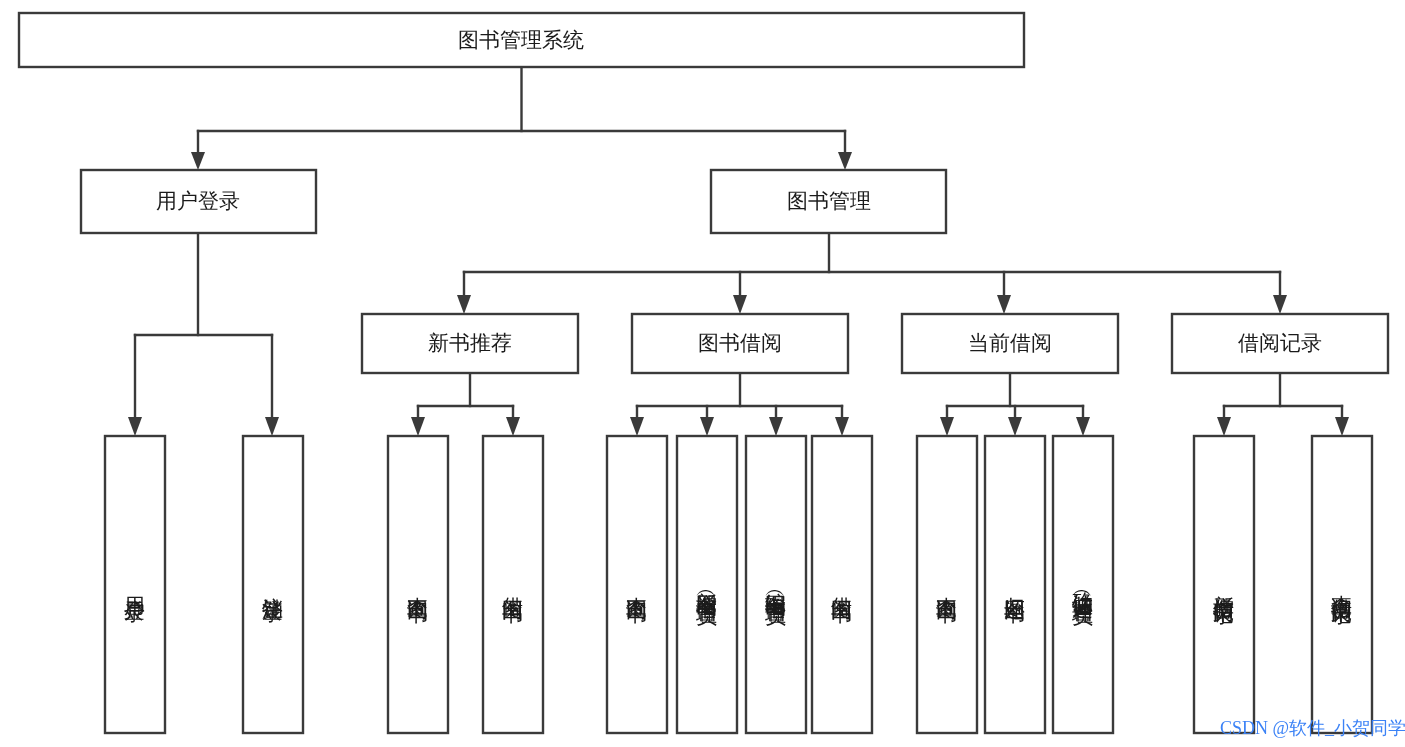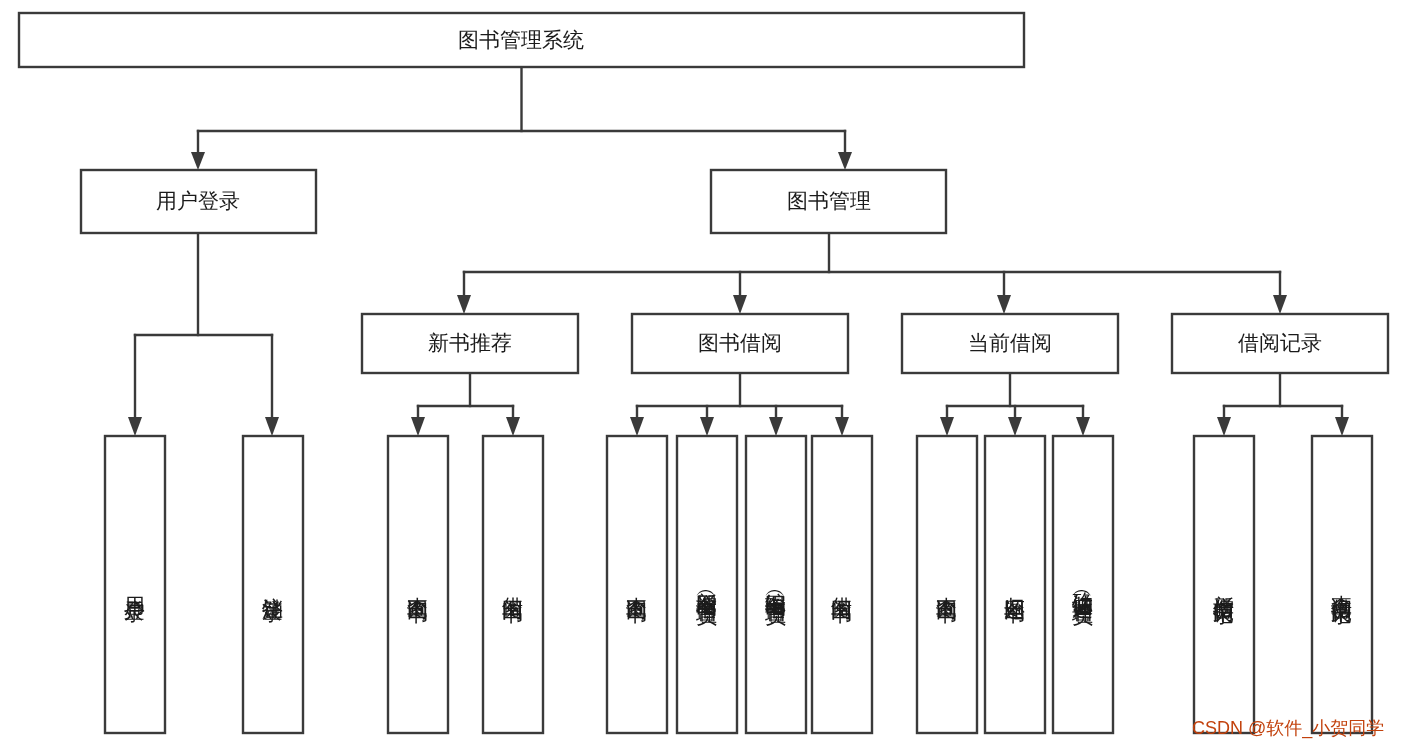--- a/index.html
+++ b/index.html
@@ -20,23 +20,23 @@
     font-size:21px;fill:#1b1b1b;
     text-anchor:middle;
     writing-mode:vertical-rl;
     glyph-orientation-vertical:0;
     letter-spacing:2px;
   }
   .link{stroke:#3a3a3a;stroke-width:2.4;fill:none;stroke-linecap:square;}
   .arrow{fill:#3a3a3a;stroke:none;}
   .watermark{
     position:absolute;
-    font-family:Liberation Sans, sans-serif;
-    font-size:18px;color:#c2410c;white-space:nowrap;
-    left:1192px;top:716px;
+    font-family:Liberation Serif, serif;
+    font-size:18px;color:#3b82f6;white-space:nowrap;
+    left:1192px;top:716px;padding-left:28px;
   }
 </style>
 </head>
 <body>
 
 <svg id="diagram" viewBox="0 0 1405 747">
   <defs>
     <marker id="arrowhead" markerWidth="11" markerHeight="13" refX="1.2" refY="6.5" orient="auto" markerUnits="userSpaceOnUse">
       <path class="arrow" d="M0,0 L11,6.5 L0,13 Z" transform="rotate(-90 5.5 6.5)"></path>
     </marker>

